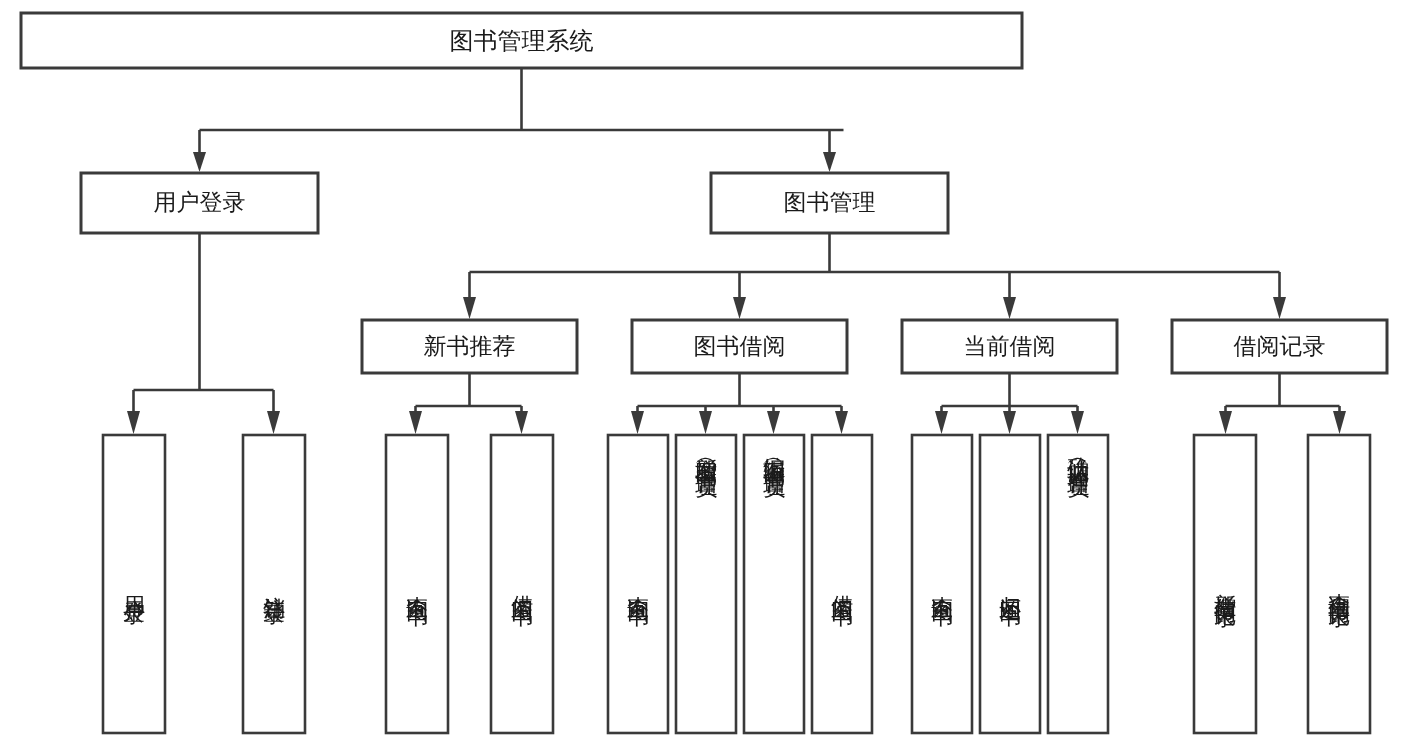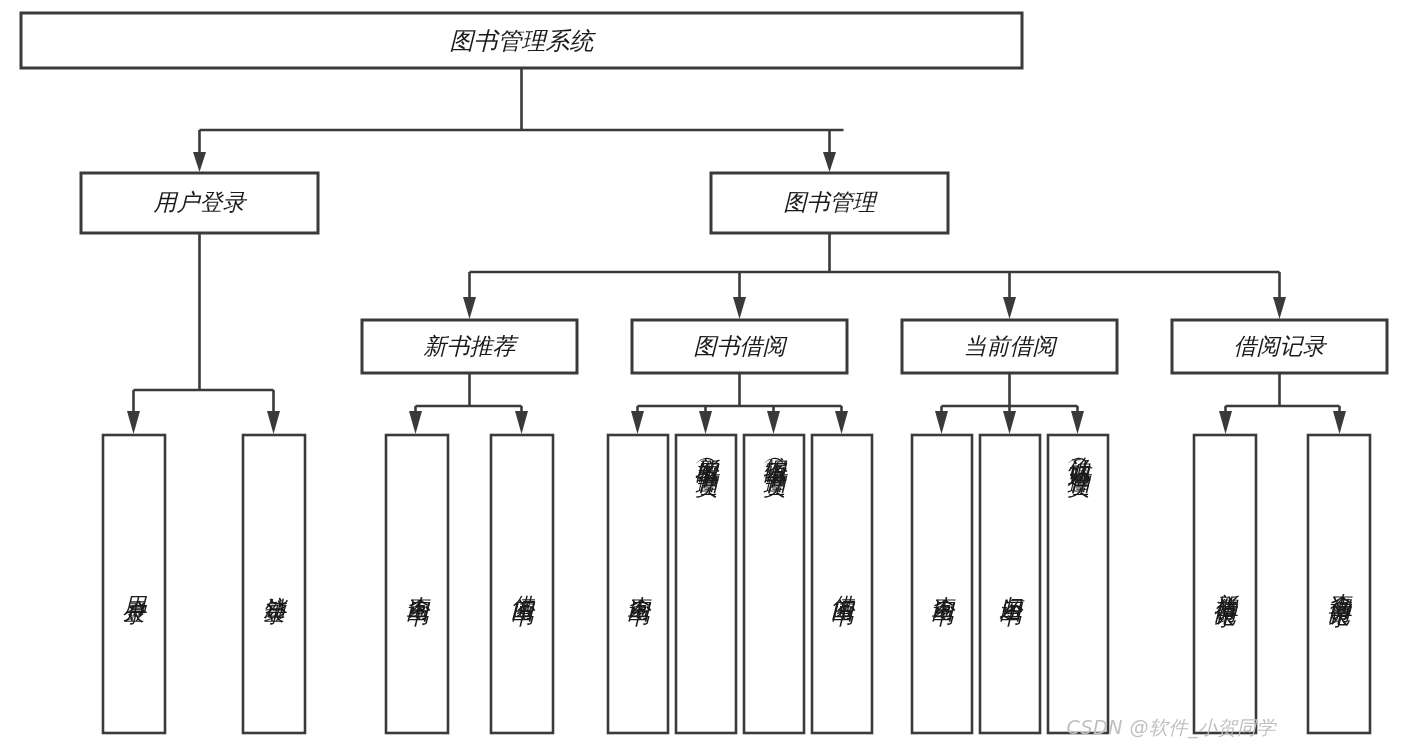--- a/index.html
+++ b/index.html
@@ -14,21 +14,20 @@
     font-family: "DejaVu Sans", "Liberation Sans", sans-serif;
     overflow: hidden;
     position: relative;
   }
   #diagram-root {
     position: absolute;
     left: 0;
     top: 0;
     width: 1286px;
     height: 747px;
-    font-style: italic;
   }
   svg.diagram-canvas {
     display: block;
     width: 1405px;
     height: 747px;
   }
   .node-box {
     fill: #ffffff;
     stroke: #3a3a3a;
     stroke-width: 3;
@@ -262,15 +261,14 @@
   </div>
 
   <div class="leaf-label-wrap" style="left:1194px; top:435px; width:62px; height:298px;">
     <span class="leaf-label-v">新增借阅记录</span>
   </div>
 
   <div class="leaf-label-wrap" style="left:1308px; top:435px; width:62px; height:298px;">
     <span class="leaf-label-v">查询借阅记录</span>
   </div>
 
-  <div class="watermark">CSDN @软件_小贺同学</div>
 
 </div>
 
 </body></html>

